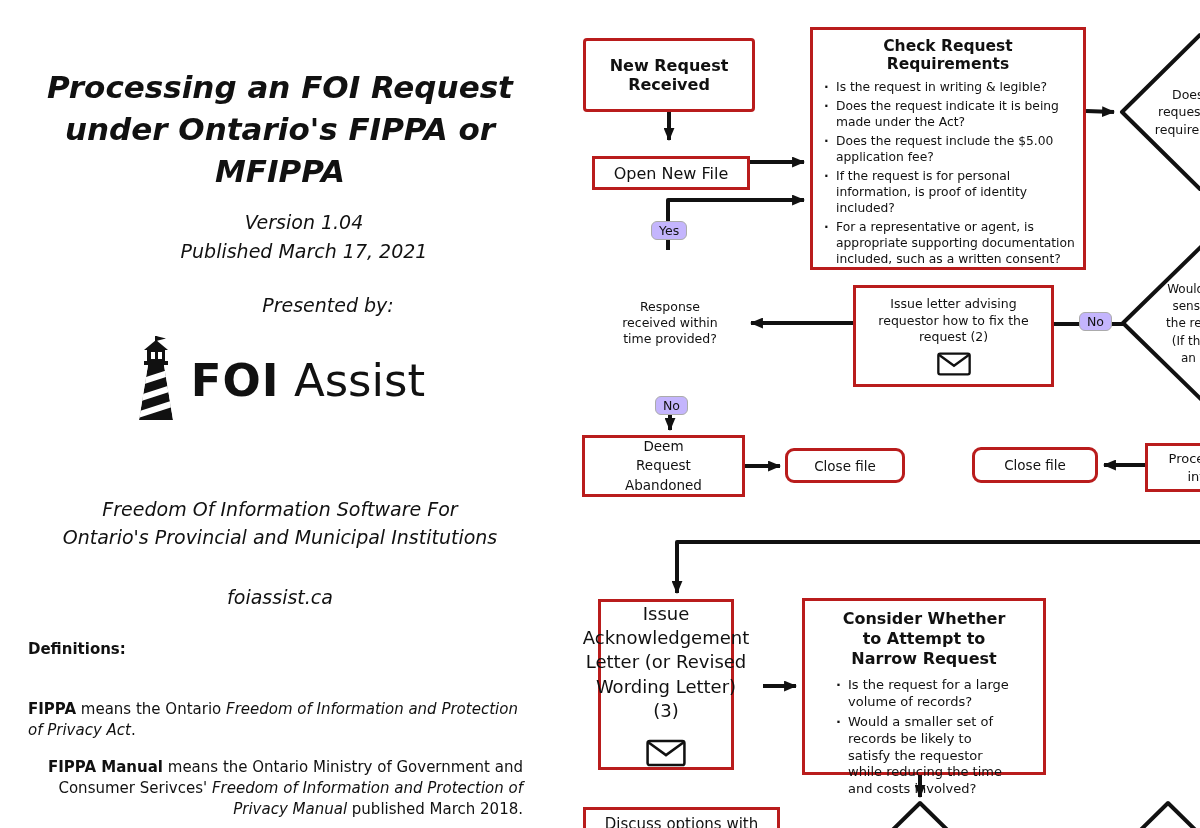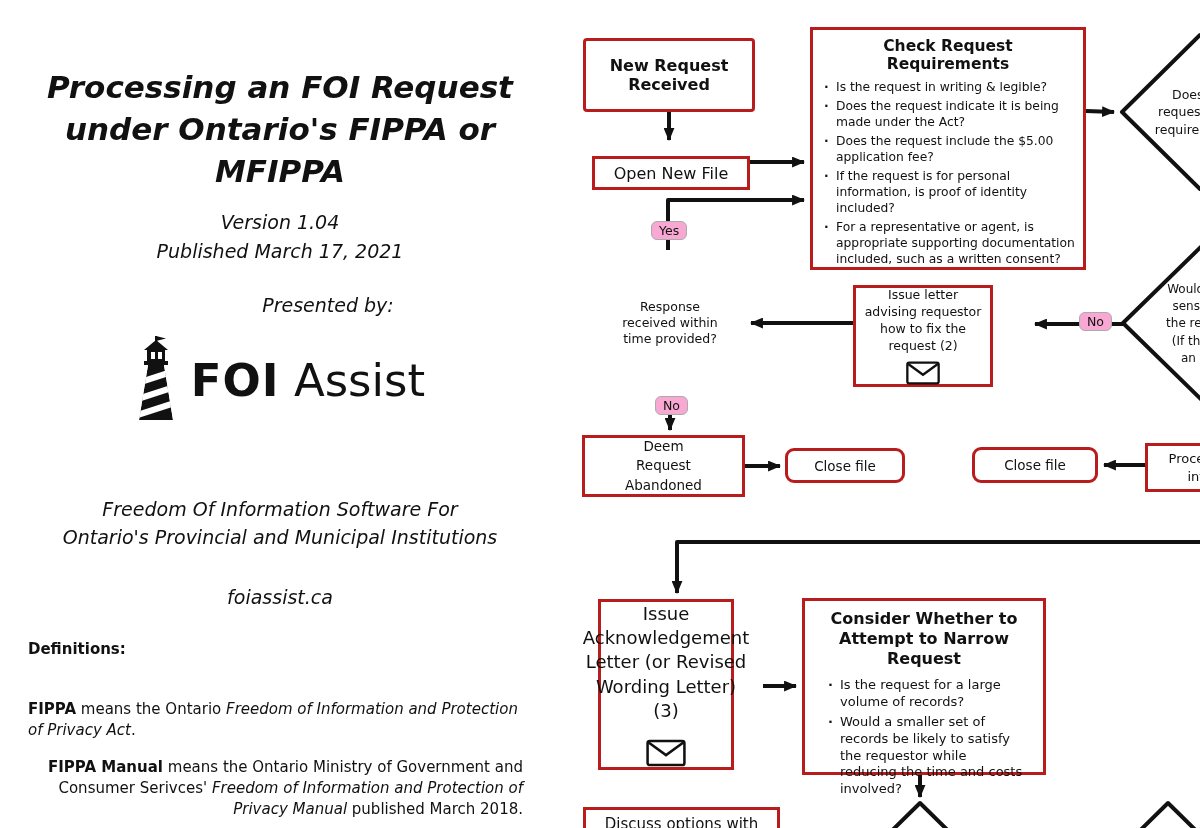--- a/index.html
+++ b/index.html
@@ -2,21 +2,21 @@
 <html><head>
 <meta charset="utf-8">
 <style>
   html,body{margin:0;padding:0;background:#fff;}
   .page{position:relative;width:1200px;height:828px;background:#fff;overflow:hidden;
         font-family:"DejaVu Sans","Liberation Sans",sans-serif;color:#111;}
   
   .lp{position:absolute;color:#111;}
   #lp-title{left:6px;top:66px;width:548px;text-align:center;font-size:31px;font-weight:bold;
             font-style:italic;line-height:1.36;}
-  #lp-version{left:0;top:208px;width:560px;text-align:center;font-style:italic;font-size:19px;line-height:1.5;}
+  #lp-version{left:0;top:208px;width:560px;text-align:center;font-style:italic;font-size:19px;line-height:1.5;padding-left:24px;}
   #lp-presented{left:0;top:294px;width:560px;text-align:center;font-style:italic;font-size:19px;margin-left:48px;}
   #lp-logo{left:0;top:336px;width:560px;display:flex;justify-content:center;align-items:center;gap:12px;}
   .brand{font-size:45px;line-height:1;}
   .brand .b1{font-weight:bold;letter-spacing:1px;}
   #lp-tagline{left:60px;top:496px;width:440px;text-align:center;font-style:italic;font-size:19px;line-height:1.45;}
   #lp-site{left:0;top:586px;width:560px;text-align:center;font-style:italic;font-size:19px;}
   #lp-defs-h{left:28px;top:640px;font-size:15px;font-weight:bold;}
   .defp{font-size:15px;line-height:1.4;}
   #lp-def1{left:28px;top:699px;width:500px;}
   #lp-def2{left:28px;top:757px;width:495px;}
@@ -29,37 +29,37 @@
   #node-open-file{left:592px;top:156px;width:158px;height:34px;font-size:16px;}
   #node-check{left:810px;top:27px;width:276px;height:243px;border-width:3.5px;
               flex-direction:column;justify-content:flex-start;align-items:stretch;text-align:left;padding:7px 8px 6px;}
   .box-title{text-align:center;font-weight:bold;font-size:15.5px;}
   ul.bullets{list-style:none;margin:7px 0 0;padding:0;font-size:12.3px;line-height:1.3;}
   ul.bullets li{position:relative;padding-left:15px;margin-bottom:3px;}
   ul.bullets li::before{content:"\00B7";position:absolute;left:3px;font-weight:bold;}
   #node-deem{left:582px;top:435px;width:163px;height:62px;border-width:3.5px;font-size:13.5px;line-height:1.42;padding:0 39px;}
   #node-close1{left:785px;top:448px;width:120px;height:35px;font-size:13.5px;border-radius:9px;}
   #node-close2{left:972px;top:447px;width:126px;height:36px;font-size:13.5px;border-radius:9px;}
-  #node-issue-fix{left:853px;top:285px;width:140px;height:102px;border-width:3.5px;font-size:12.5px;
+  #node-issue-fix{left:853px;top:285px;width:201px;height:102px;border-width:3.5px;font-size:12.5px;
                   flex-direction:column;padding:6px 5px;line-height:1.35;}
   #node-process{left:1145px;top:443px;width:150px;height:49px;border-width:3.5px;font-size:13px;line-height:1.35;}
   #node-issue-ack{left:598px;top:599px;width:136px;height:171px;border-width:3.5px;font-size:18px;
                   flex-direction:column;padding:10px;line-height:1.35;gap:16px;}
   #node-consider{left:802px;top:598px;width:244px;height:177px;border-width:3.5px;
-                 flex-direction:column;justify-content:flex-start;align-items:stretch;text-align:left;padding:8px 20px;}
+                 flex-direction:column;justify-content:flex-start;align-items:stretch;text-align:left;padding:8px 28px;}
   #node-consider .box-title{font-size:16px;line-height:1.25;}
   #node-consider ul.bullets{font-size:13px;margin-top:8px;}
   #node-discuss{left:583px;top:807px;width:197px;height:45px;border-width:3.5px;
                 align-items:flex-start;padding-top:5px;font-size:15px;}
   .diamond-text{position:absolute;z-index:2;display:flex;align-items:center;justify-content:center;
                 text-align:center;color:#111;}
   #dt-response{left:598px;top:277px;width:144px;height:92px;font-size:12.5px;line-height:1.3;padding:0 24px;box-sizing:border-box;}
   #dt-meets{left:1130px;top:84px;width:140px;height:56px;font-size:12.5px;line-height:1.4;padding:0 22px;box-sizing:border-box;}
   #dt-call{left:1164px;top:280px;width:92px;height:88px;font-size:12px;line-height:1.42;}
-  .tag{position:absolute;z-index:3;background:#f9a8d4;border:1.5px solid #ababab;border-radius:6px;
+  .tag{position:absolute;z-index:3;background:#c4b5fd;border:1.5px solid #ababab;border-radius:6px;
        font-size:12.5px;padding:1px 7px;color:#111;}
   #tag-yes{left:651px;top:221px;}
   #tag-no1{left:655px;top:396px;}
   #tag-no2{left:1079px;top:312px;}
   .envelope{flex:none;}
 </style>
 </head>
 <body>
 
 <div class="page">

